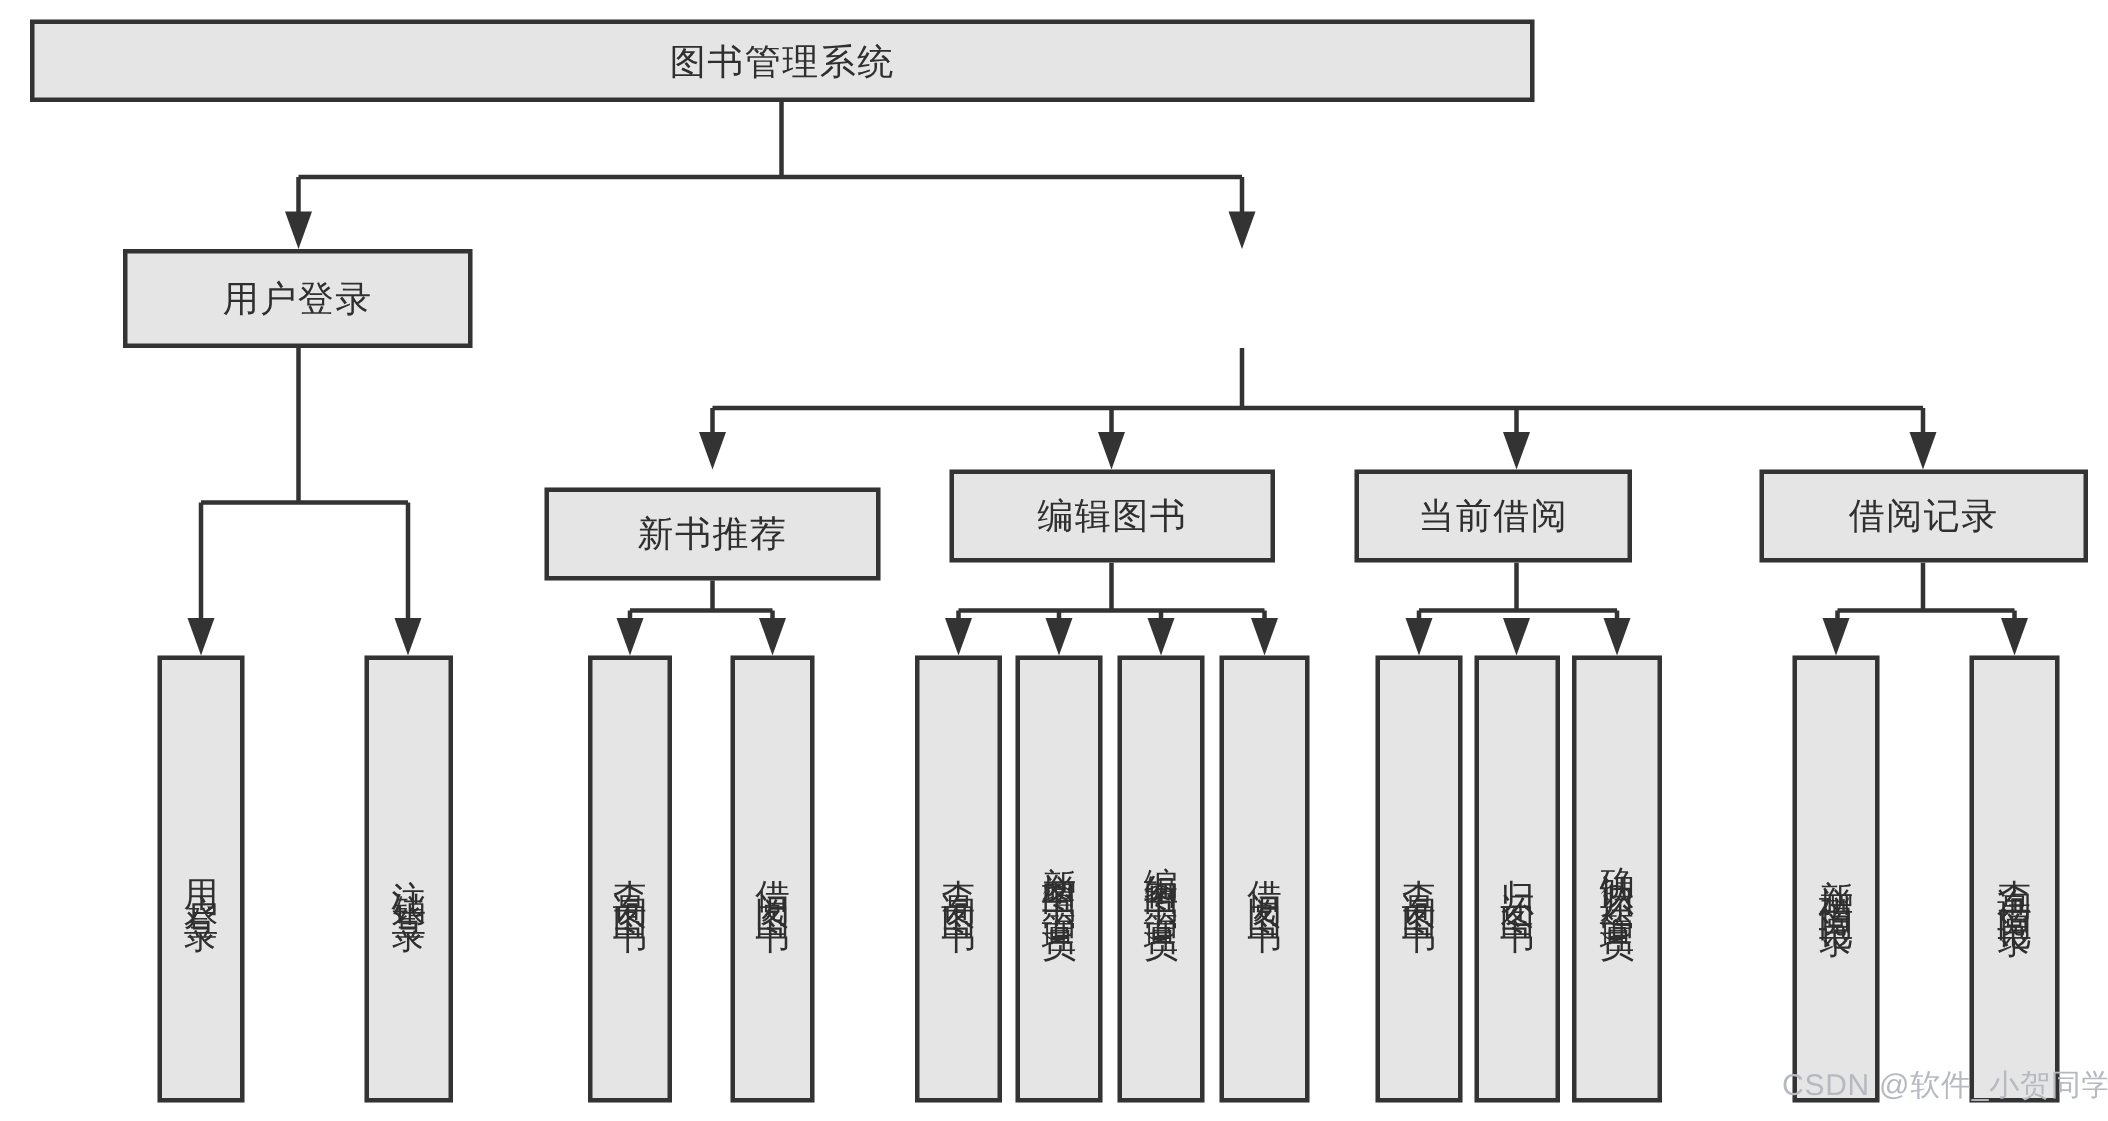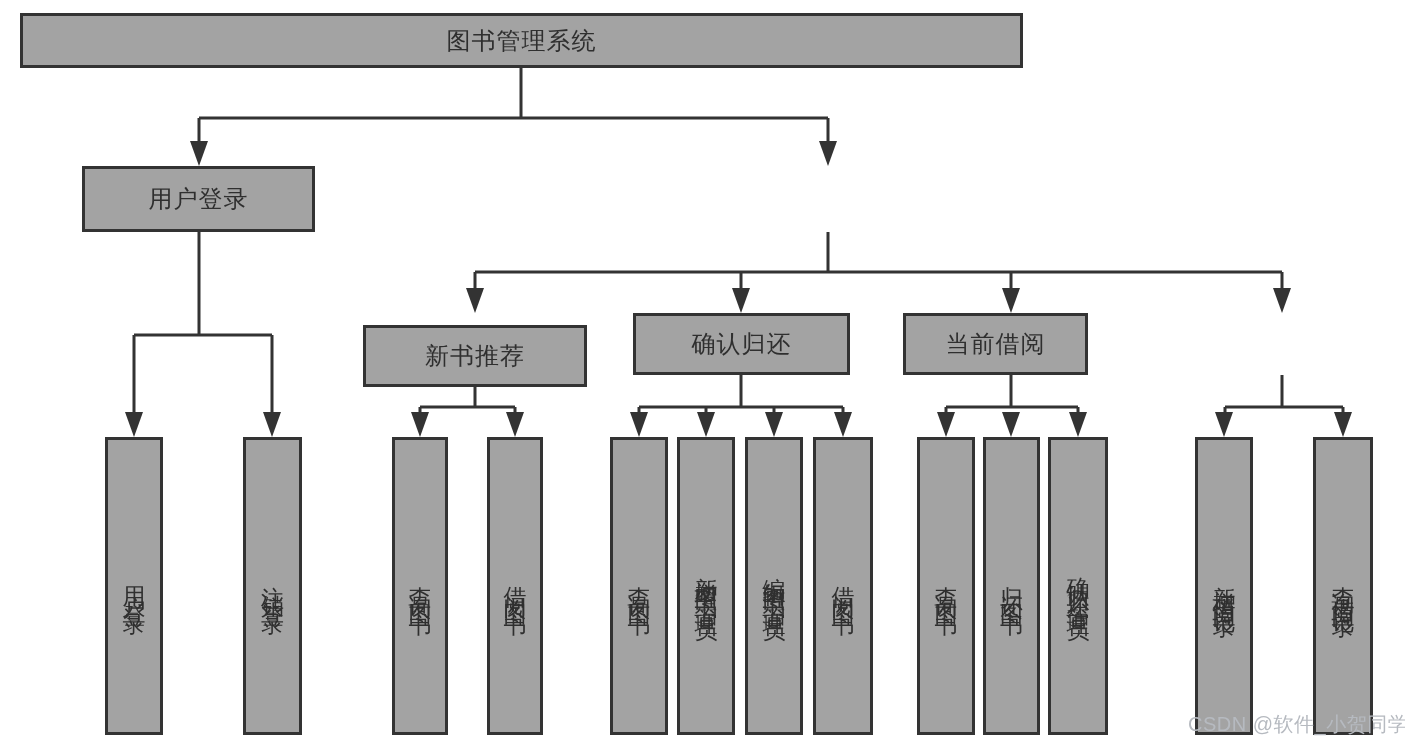--- a/index.html
+++ b/index.html
@@ -11,21 +11,21 @@
     background: var(--background,#fff);
     font-family: "Liberation Sans", sans-serif;
     overflow: hidden;
   }
   .wires { position:absolute; left:0; top:0; z-index:1; }
   .wires path { fill:none; stroke: var(--line,#333); stroke-width:3; }
   .wires .arrhead { fill: var(--line,#333); }
   .hbox, .vbox {
     position:absolute;
     border:3px solid var(--line,#333);
-    background:#a3a3a3;
+    background:#e5e5e5;
     display:flex; align-items:center; justify-content:center;
     color: var(--text,#2f2f2f);
     z-index:2;
   }
   .hbox { font-size:24px; letter-spacing:1px; }
   .vbox { top:437px; height:298px; }
   .vbox span {
     writing-mode: vertical-rl;
     text-orientation: mixed;
     font-size:23px;
@@ -78,22 +78,23 @@
     <use href="#arr" x="1078" y="437"></use>
     <use href="#arr" x="1224" y="437"></use>
     <use href="#arr" x="1343" y="437"></use>
   </svg>
 
   <div class="hbox" style="left:20px; top:13px; width:1003px; height:55px;">图书管理系统</div>
 
   <div class="hbox" style="left:82px; top:166px; width:233px; height:66px;">用户登录</div>
 
   <div class="hbox" style="left:363px; top:313px; width:224px; height:62px;margin-top:12px;">新书推荐</div>
-  <div class="hbox" style="left:633px; top:313px; width:217px; height:62px;">确认归还</div>
+  <div class="hbox" style="left:633px; top:313px; width:217px; height:62px;">编辑图书</div>
   <div class="hbox" style="left:903px; top:313px; width:185px; height:62px;">当前借阅</div>
+  <div class="hbox" style="left:1173px; top:313px; width:219px; height:62px;">借阅记录</div>
 
   <div class="vbox" style="left:105px; width:58px;">
     <span>用户登录</span>
   </div>
   <div class="vbox" style="left:243px; width:59px;">
     <span>注销登录</span>
   </div>
 
   <div class="vbox" style="left:392px; width:56px;">
     <span>查询图书</span>

